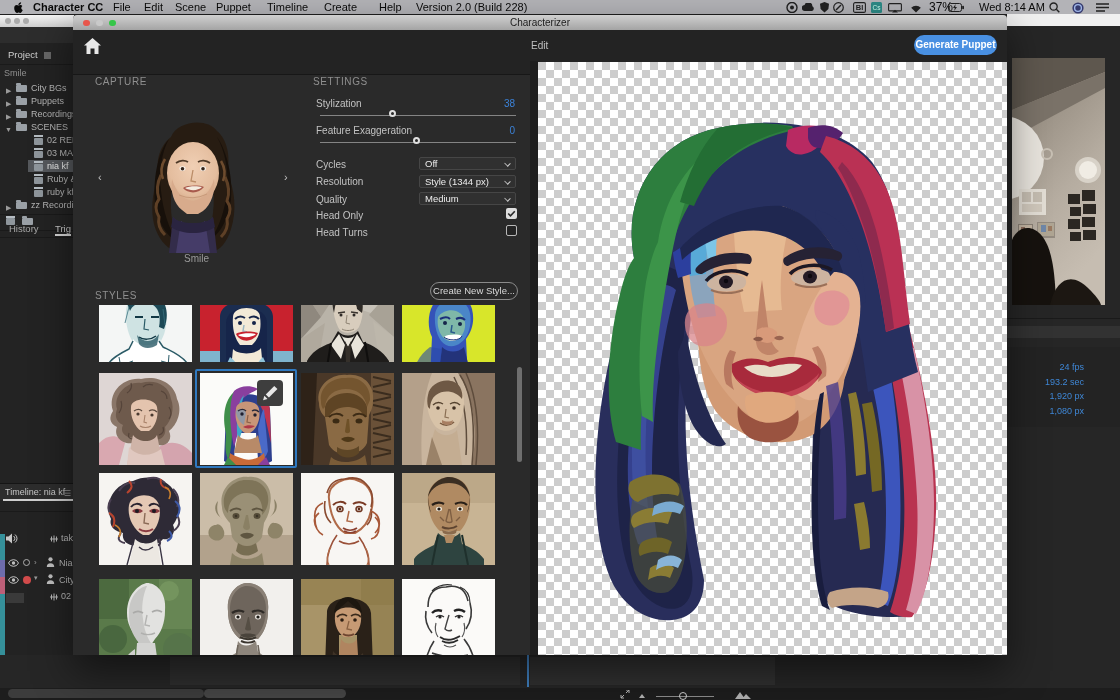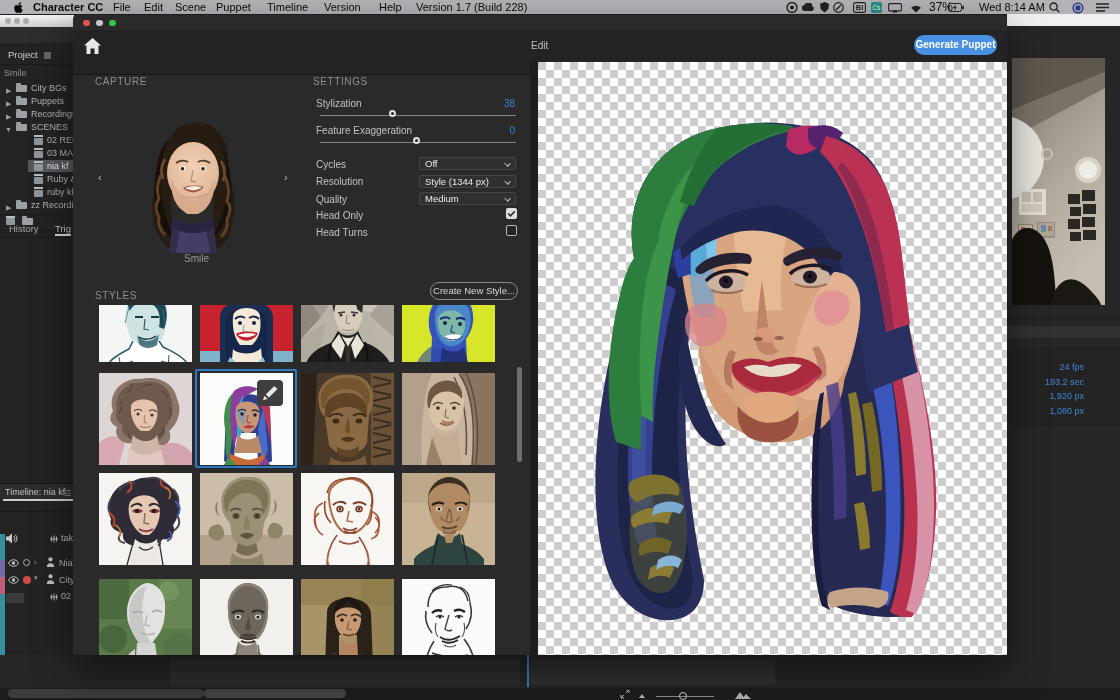--- a/index.html
+++ b/index.html
@@ -79,23 +79,23 @@
   <div id="menubar">
     <svg class="mi" style="left:14px;top:2px" width="10" height="11" viewBox="0 0 10 11">
       <path d="M7.1 0.2c0.1 0.8-0.3 1.5-0.8 2-0.5 0.5-1.2 0.9-1.9 0.8-0.1-0.7 0.3-1.4 0.8-1.9C5.7 0.6 6.5 0.2 7.1 0.2z M8.8 8.1c-0.4 0.9-0.9 1.8-1.6 2.5-0.5 0.5-1.1 0.5-1.7 0.2-0.6-0.3-1.2-0.3-1.8 0-0.6 0.3-1.2 0.3-1.7-0.2C0.7 9.2 0 7.1 0.3 5.3 0.5 4 1.5 3.1 2.7 3.1c0.6 0 1.2 0.4 1.8 0.4 0.5 0 1.3-0.5 2.1-0.4 0.7 0.1 1.3 0.4 1.7 1C7.5 4.7 7.2 5.5 7.3 6.3 7.4 7.1 7.9 7.8 8.8 8.1z" fill="#0a0a0a"></path>
     </svg>
     <div class="mi" style="left:33px;font-weight:bold">Character CC</div>
     <div class="mi" style="left:113px">File</div>
     <div class="mi" style="left:144px">Edit</div>
     <div class="mi" style="left:175px">Scene</div>
     <div class="mi" style="left:216px">Puppet</div>
     <div class="mi" style="left:267px">Timeline</div>
-    <div class="mi" style="left:324px">Version</div>
+    <div class="mi" style="left:324px">Create</div>
     <div class="mi" style="left:379px">Help</div>
-    <div class="mi" style="left:416px">Version 1.7 (Build 228)</div>
+    <div class="mi" style="left:416px">Version 2.0 (Build 228)</div>
     <div class="mi" style="left:929px;font-size:12px">37%</div>
     <div class="mi" style="left:979px">Wed 8:14 AM</div>
 
     <svg class="mi" style="left:786px;top:2px" width="12" height="11" viewBox="0 0 12 11">
       <circle cx="6" cy="5.5" r="5" fill="none" stroke="#222" stroke-width="1.4"></circle>
       <circle cx="6" cy="5.5" r="2" fill="#222"></circle>
     </svg>
     <svg class="mi" style="left:802px;top:3px" width="13" height="9" viewBox="0 0 13 9">
       <path d="M3 8 a3 3 0 0 1 -0.4-6 A4 4 0 0 1 10.4 3.2 A2.6 2.6 0 0 1 10 8 z" fill="#222"></path>
     </svg>
@@ -332,20 +332,21 @@
         <path d="M0 5 L3 1 L6 5 z" fill="#b0b0b0"></path>
       </svg>
     <div class="abs" style="left:656px;top:41px;width:58px;height:1px;background:#8a8a8a"></div>
     <div class="abs" style="left:679px;top:37px;width:8px;height:8px;border:1.5px solid #cfcfcf;border-radius:50%"></div>
     <svg class="abs" style="left:735px;top:36px" width="16" height="8" viewBox="0 0 16 8">
         <path d="M0 8 L5 1 L10 8 z M7 8 L11 3 L16 8 z" fill="#b0b0b0"></path>
       </svg>
   </div>
 
   <div id="win">
+    <div id="win-title">Characterizer</div>
     <div class="tl" style="left:10px;background:#e8564b"></div>
     <div class="tl" style="left:23px;background:#c9c9c9"></div>
     <div class="tl" style="left:36px;background:#35c648"></div>
     <div id="win-toolbar">
       <svg class="abs" style="left:11px;top:8px" width="17" height="16" viewBox="0 0 17 16">
         <path d="M8.5 0 L17 7.5 H14.5 V16 H10.5 V10.5 H6.5 V16 H2.5 V7.5 H0 z" fill="#e8e8e8"></path>
       </svg>
       <div class="abs" style="left:458px;top:10px;color:#c0c0c0;font-size:10px">Edit</div>
       <div class="abs" style="left:841px;top:5px;width:83px;height:20px;background:#4990e2;border-radius:10px;color:#fff;font-size:10px;font-weight:bold;text-align:center;line-height:20px;white-space:nowrap">Generate Puppet</div>
     </div>

